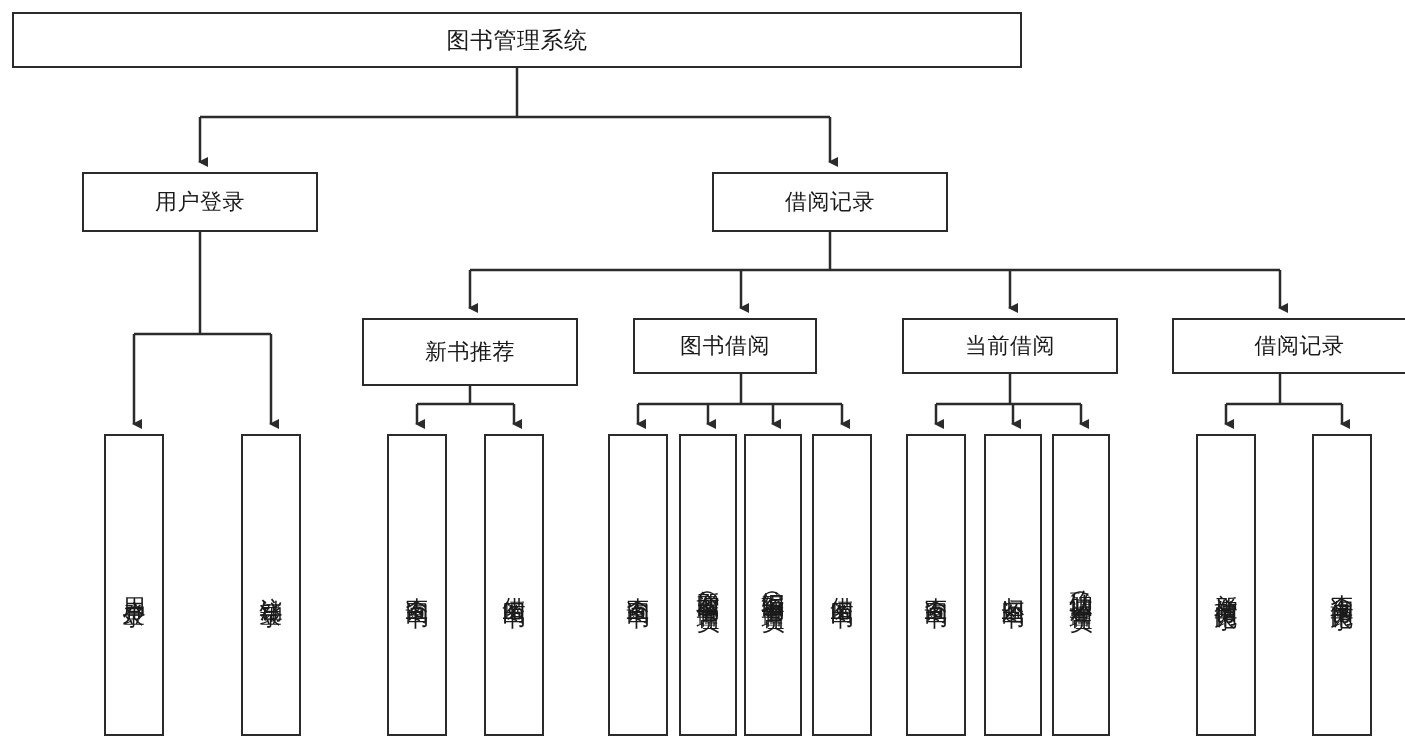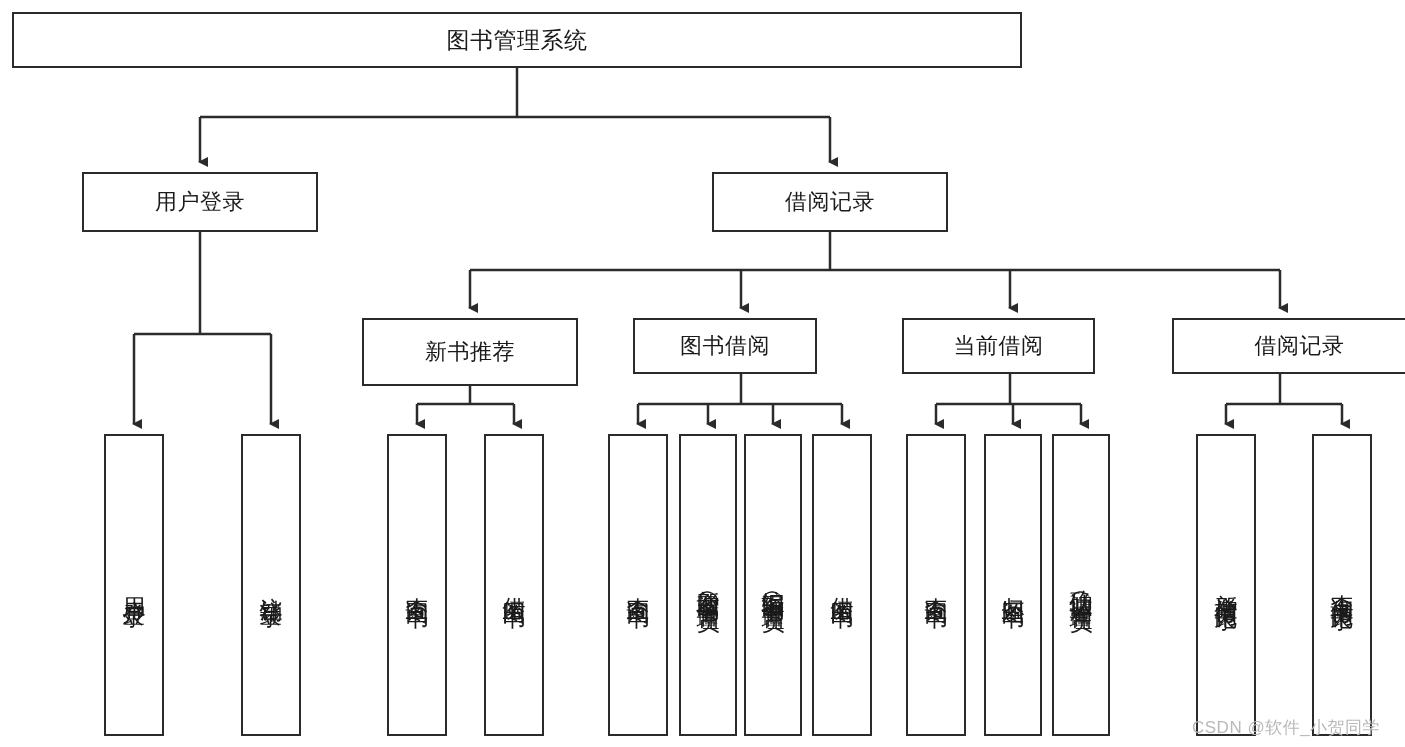--- a/index.html
+++ b/index.html
@@ -120,21 +120,21 @@
       </div>
       <div class="node horizontal" style="left: 712px; top: 172px; width: 236px; height: 60px;">
         <span class="node-label">借阅记录</span>
       </div>
       <div class="node horizontal" style="left: 362px; top: 318px; width: 216px; height: 68px;">
         <span class="node-label">新书推荐</span>
       </div>
       <div class="node horizontal" style="left: 633px; top: 318px; width: 184px; height: 56px;">
         <span class="node-label">图书借阅</span>
       </div>
-      <div class="node horizontal" style="left: 902px; top: 318px; width: 193px; height: 56px;">
+      <div class="node horizontal" style="left: 902px; top: 318px; width: 216px; height: 56px;">
         <span class="node-label">当前借阅</span>
       </div>
       <div class="node horizontal" style="left: 1172px; top: 318px; width: 255px; height: 56px;">
         <span class="node-label">借阅记录</span>
       </div>
       <div class="node vertical" style="left: 104px; top: 434px; width: 60px; height: 302px;">
         <span class="node-label">用户登录</span>
       </div>
       <div class="node vertical" style="left: 241px; top: 434px; width: 60px; height: 302px;">
         <span class="node-label">注销登录</span>
@@ -166,14 +166,13 @@
       <div class="node vertical" style="left: 1052px; top: 434px; width: 58px; height: 302px;">
         <span class="node-label">确认归还（管理员）</span>
       </div>
       <div class="node vertical" style="left: 1196px; top: 434px; width: 60px; height: 302px;">
         <span class="node-label">新增借阅记录</span>
       </div>
       <div class="node vertical" style="left: 1312px; top: 434px; width: 60px; height: 302px;">
         <span class="node-label">查询借阅记录</span>
       </div>
     </div>
-  <div class="watermark" id="watermark" style="left: 1192px; top: 716px;">CSDN @软件_小贺同学</div>
 </div>
 
 </body></html>

